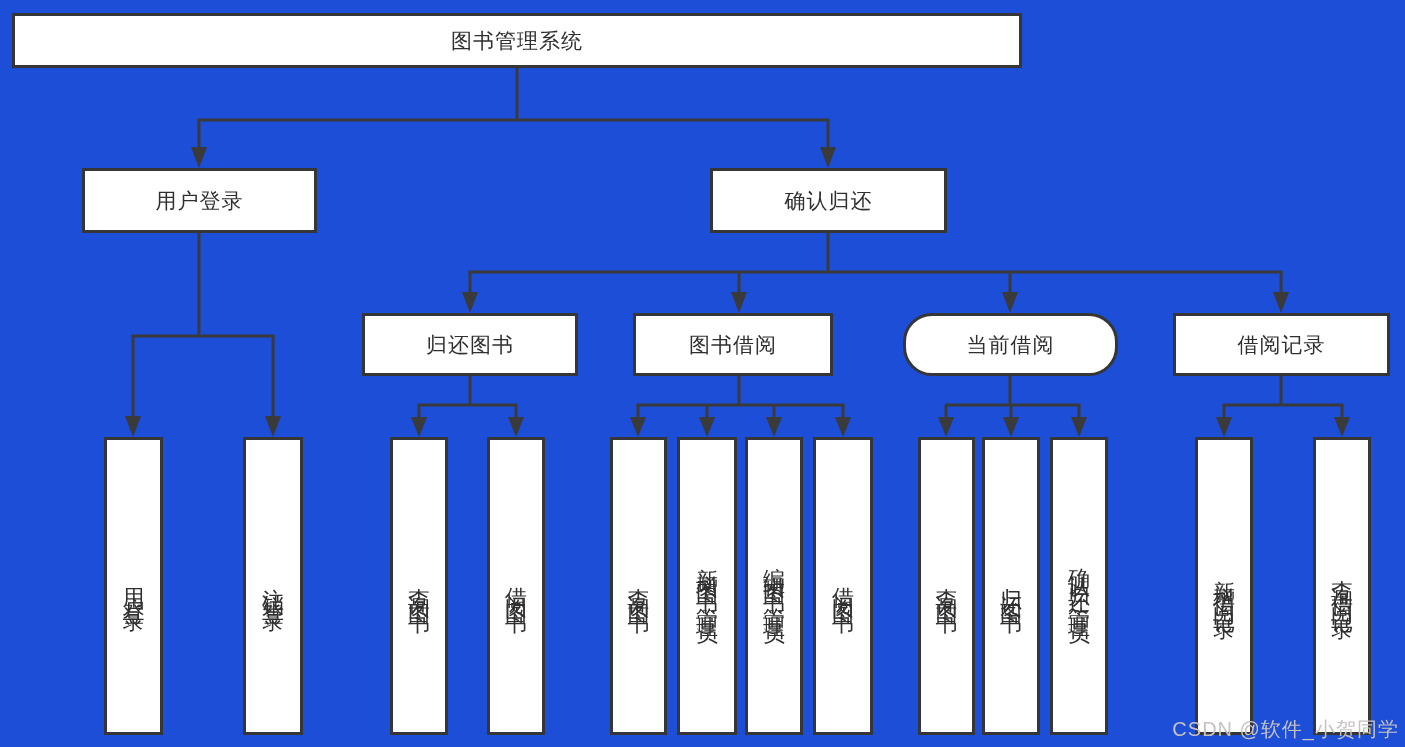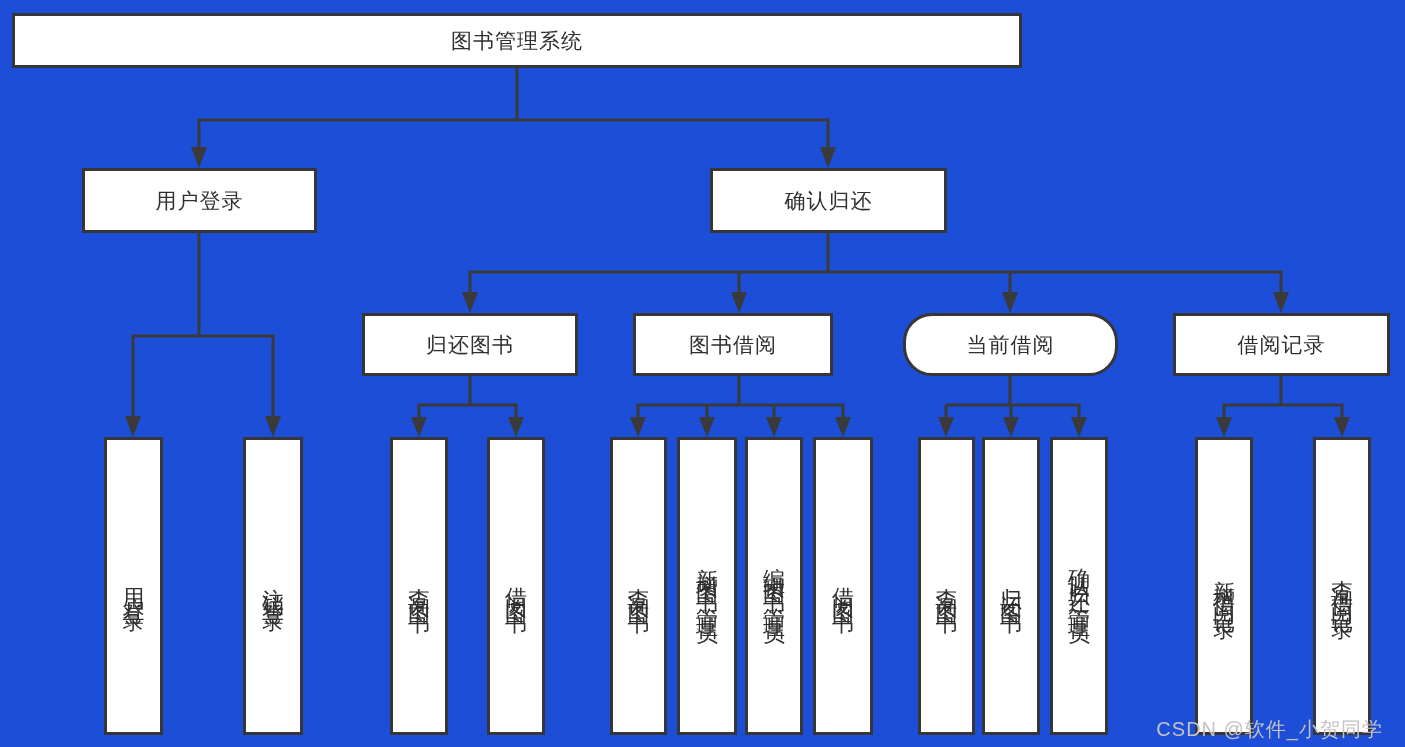--- a/index.html
+++ b/index.html
@@ -38,21 +38,21 @@
   .n-l-bbquery{left:610px;top:437px;width:57px;height:298px;}
   .n-l-bbadd{left:677px;top:437px;width:60px;height:298px;letter-spacing:6px;}
   .n-l-bbedit{left:745px;top:437px;width:58px;height:298px;letter-spacing:6px;}
   .n-l-bbborrow{left:813px;top:437px;width:60px;height:298px;}
   .n-l-cbquery{left:918px;top:437px;width:57px;height:298px;}
   .n-l-cbreturn{left:982px;top:437px;width:58px;height:298px;}
   .n-l-cbconfirm{left:1050px;top:437px;width:58px;height:298px;letter-spacing:5px;}
   .n-l-bradd{left:1195px;top:437px;width:58px;height:298px;letter-spacing:7px;}
   .n-l-brquery{left:1313px;top:437px;width:58px;height:298px;letter-spacing:7px;}
   .watermark{
-    position:absolute;right:22px;bottom:4px;
+    position:absolute;right:6px;bottom:4px;
     font-size:20px;color:#c6c2c1;letter-spacing:1px;white-space:nowrap;
   }
 </style>
 </head>
 <body>
 
 <div id="canvas">
 
   <svg id="wires" viewBox="0 0 1405 747" xmlns="http://www.w3.org/2000/svg">
 

